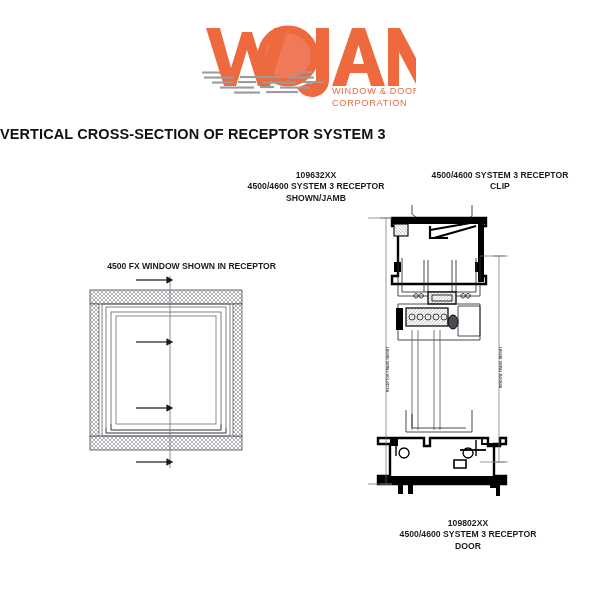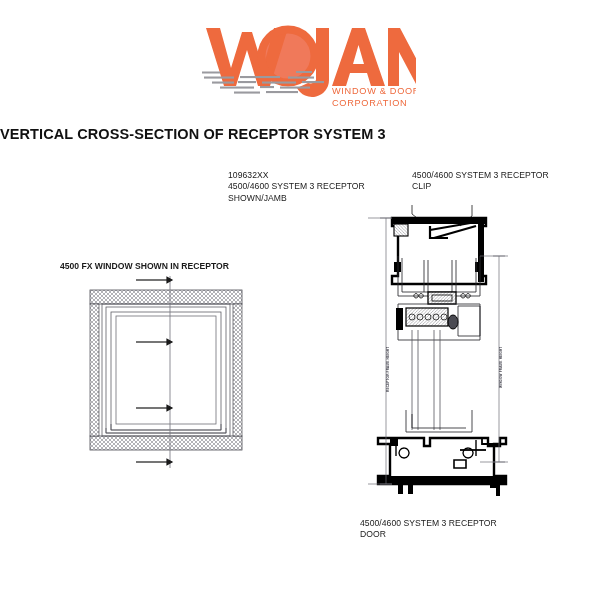--- a/index.html
+++ b/index.html
@@ -42,41 +42,41 @@
     font-size: 14.5px;
     font-weight: bold;
     letter-spacing: 0.1px;
     color: #111111;
     font-family: "Liberation Sans", sans-serif;
   }
 
   
   .callout {
     position: absolute;
-    text-align: left;
+    text-align: center;
     font-size: 8.6px;
-    font-weight: normal;
+    font-weight: bold;
     line-height: 11.4px;
     color: #1a1a1a;
     letter-spacing: 0.05px;
     white-space: nowrap;
   }
   .callout .ln { display: block; }
 
   #callout-headjamb { left: 228px; top: 170px; width: 176px; }
   #callout-clip     { left: 412px; top: 170px; width: 176px; }
   #callout-sill     { left: 360px; top: 518px; width: 216px; }
 
   
   #label-fx-window {
     position: absolute;
     left: 60px;
     top: 261px;
     width: 216px;
-    text-align: left;
+    text-align: right;
     font-size: 8.6px;
     font-weight: bold;
     color: #1a1a1a;
     white-space: nowrap;
   }
 
   
   .elevation-wrap {
     position: absolute;
     left: 82px;
@@ -164,20 +164,21 @@
     <span class="ln">4500/4600 SYSTEM 3 RECEPTOR</span>
     <span class="ln">SHOWN/JAMB</span>
   </div>
 
   <div class="callout" id="callout-clip">
     <span class="ln">4500/4600 SYSTEM 3 RECEPTOR</span>
     <span class="ln">CLIP</span>
   </div>
 
   <div class="callout" id="callout-sill">
+    <span class="ln">109802XX</span>
     <span class="ln">4500/4600 SYSTEM 3 RECEPTOR</span>
     <span class="ln">DOOR</span>
   </div>
 
   <div id="label-fx-window">4500 FX WINDOW SHOWN IN RECEPTOR</div>
 
   <div class="elevation-wrap">
     <svg class="dwg" width="176" height="192" viewBox="0 0 176 192">
       <defs>
         <pattern id="xhatch" width="4" height="4" patternUnits="userSpaceOnUse">

